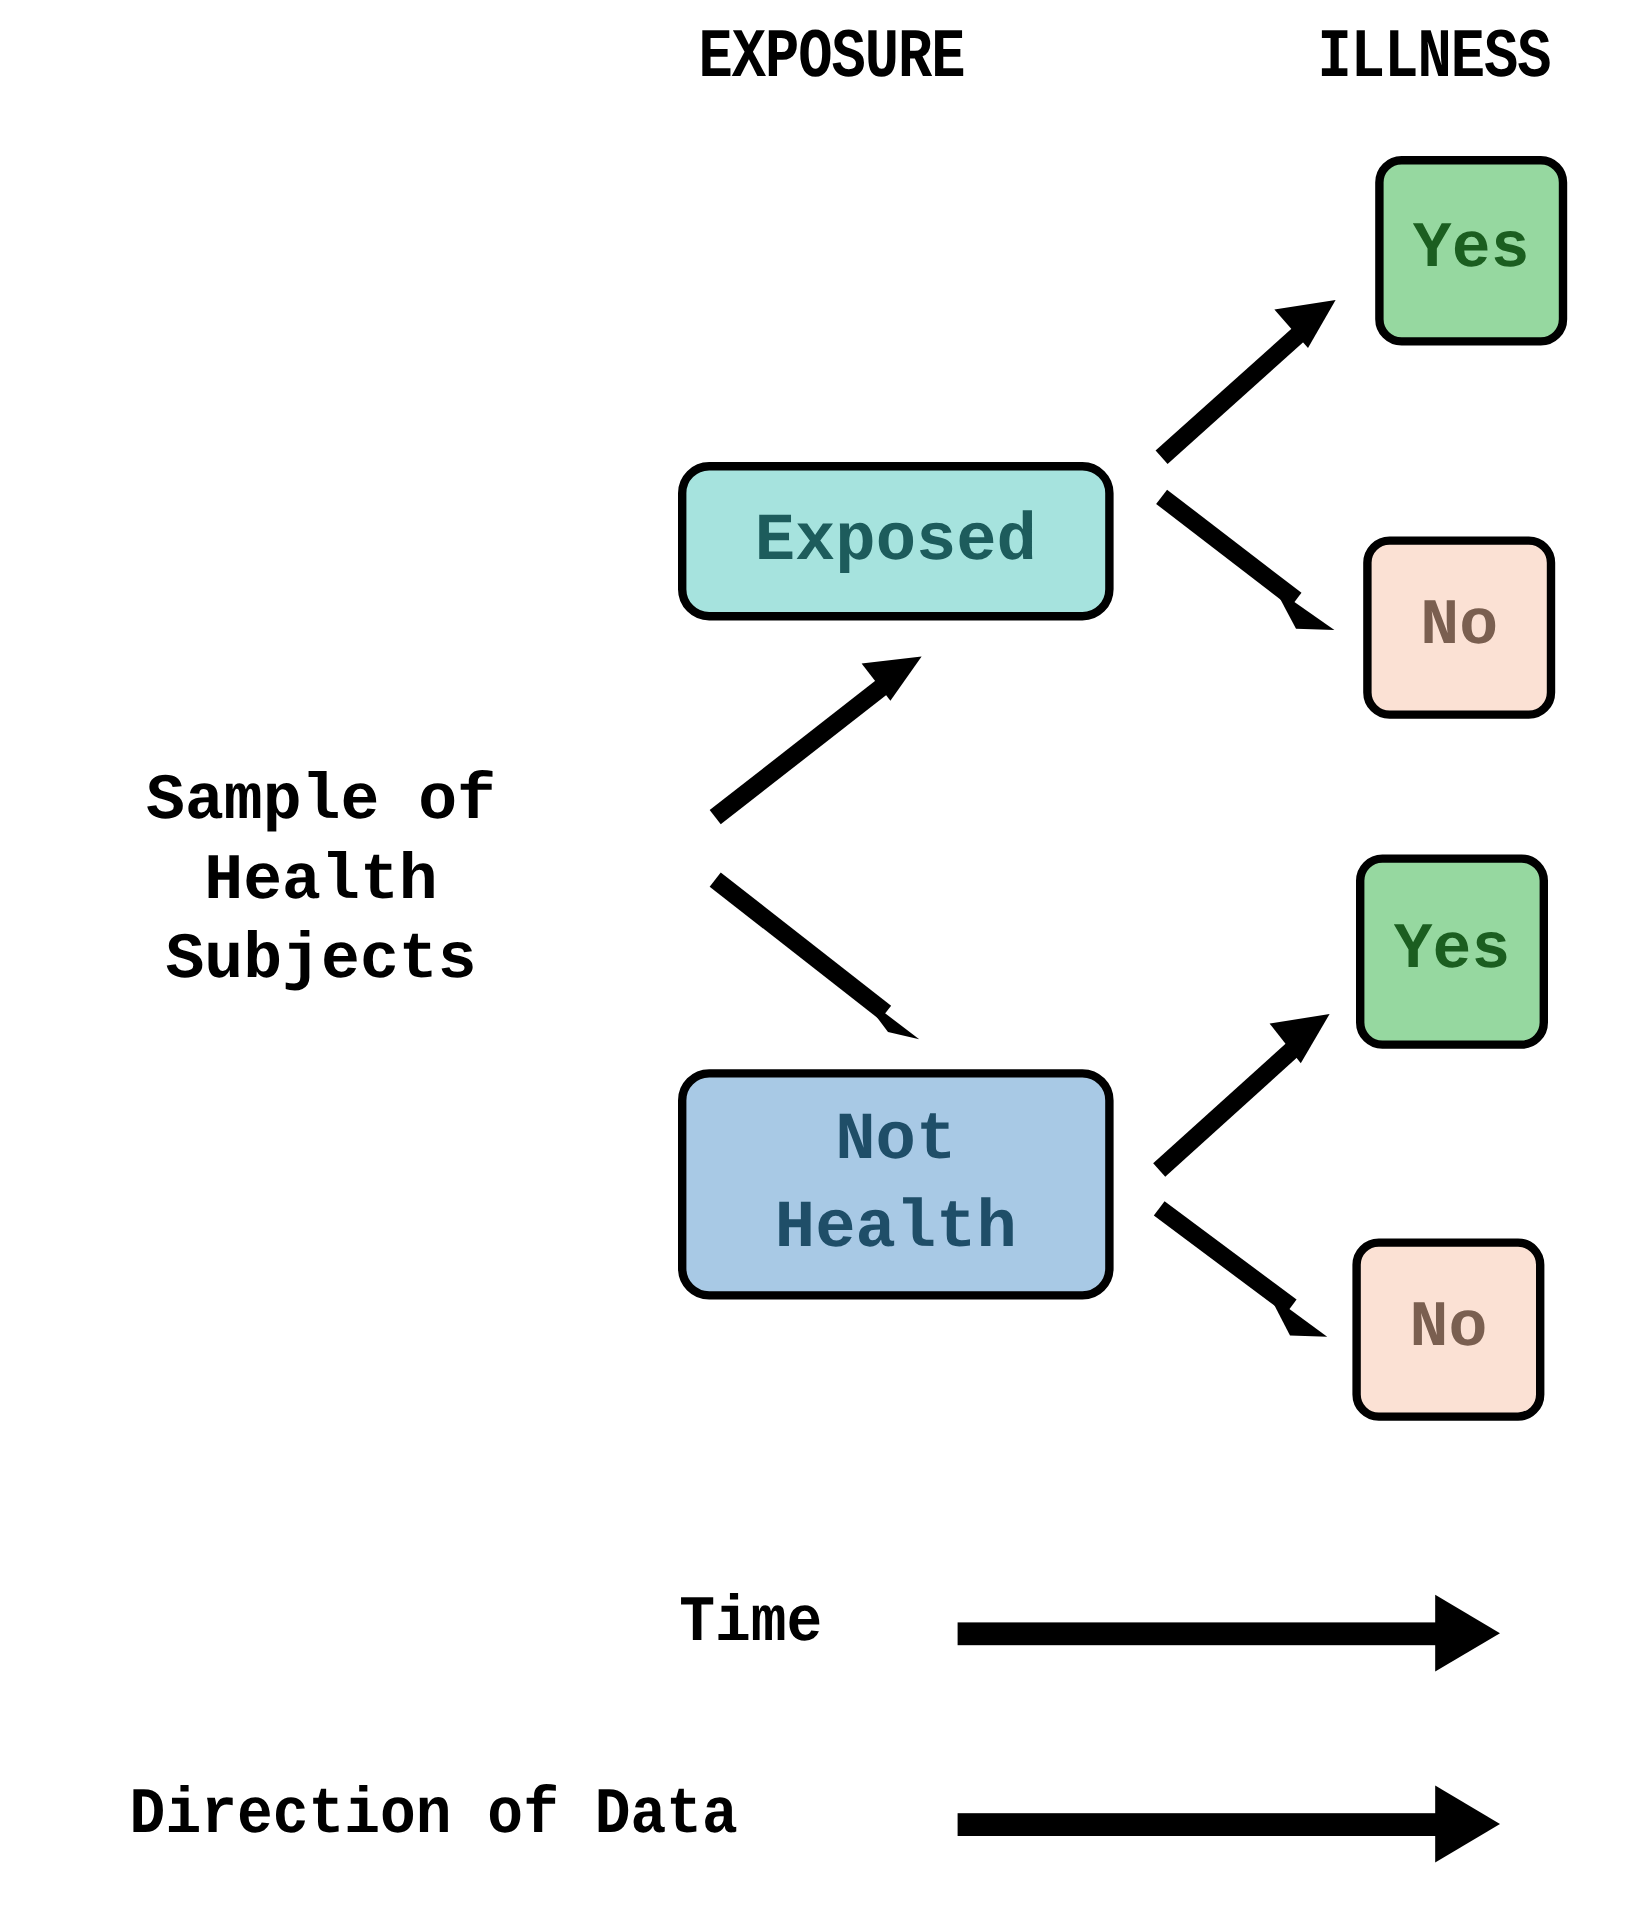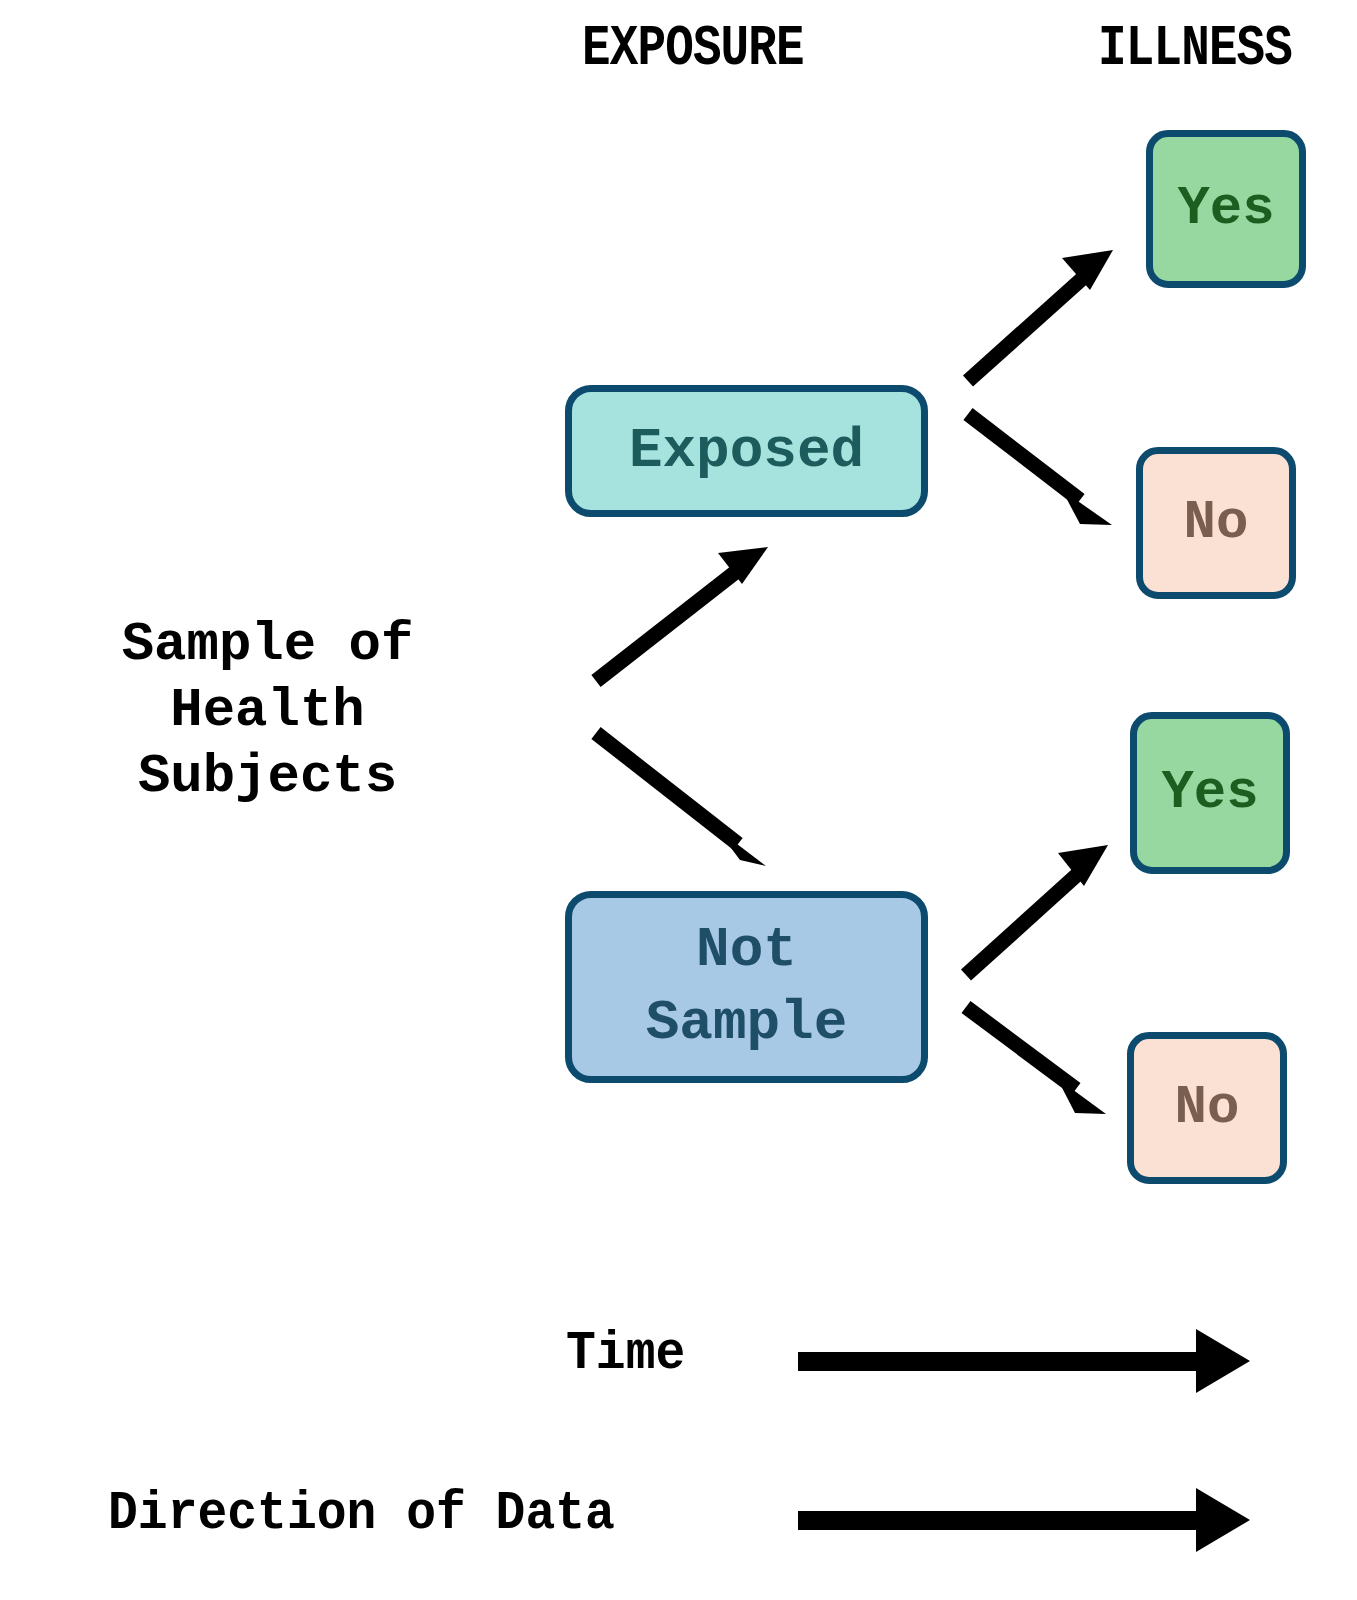--- a/index.html
+++ b/index.html
@@ -30,35 +30,35 @@
     white-space: nowrap;
     line-height: 1;
   }
   #hdr-exposure { left: 582px; top: 20px; transform-origin: left top; }
   #hdr-illness  { left: 1098px; top: 20px; transform-origin: left top; }
 
   
   #source-label {
     position: absolute;
     left: 10px;
-    top: 612px;
+    top: 636px;
     width: 515px;
     text-align: center;
     font-size: 54px;
     font-weight: bold;
     color: #000000;
     line-height: 1.22;
     white-space: pre-line;
   }
 
   
   .node {
     position: absolute;
     box-sizing: border-box;
-    border: 7px solid #0c4a6e;
+    border: 7px solid #000000;
     display: flex;
     align-items: center;
     justify-content: center;
     text-align: center;
     font-weight: bold;
     line-height: 1.3;
     white-space: pre-line;
   }
 
   #node-exposed {
@@ -176,21 +176,21 @@
       <polygon points="1250,1520 1196,1488 1196,1552" fill="#000000"></polygon>
     </g>
   </svg>
 
   <div id="source-label">Sample of Health
 Subjects</div>
 
   <div class="node" id="node-exposed">Exposed</div>
 
   <div class="node" id="node-not-exposed">Not
-Sample</div>
+Health</div>
 
   <div class="node" id="node-ill-yes-1">Yes</div>
 
   <div class="node" id="node-ill-no-1">No</div>
 
   <div class="node" id="node-ill-yes-2">Yes</div>
 
   <div class="node" id="node-ill-no-2">No</div>
 
   <div class="legend-label" id="legend-time-label">Time</div>

